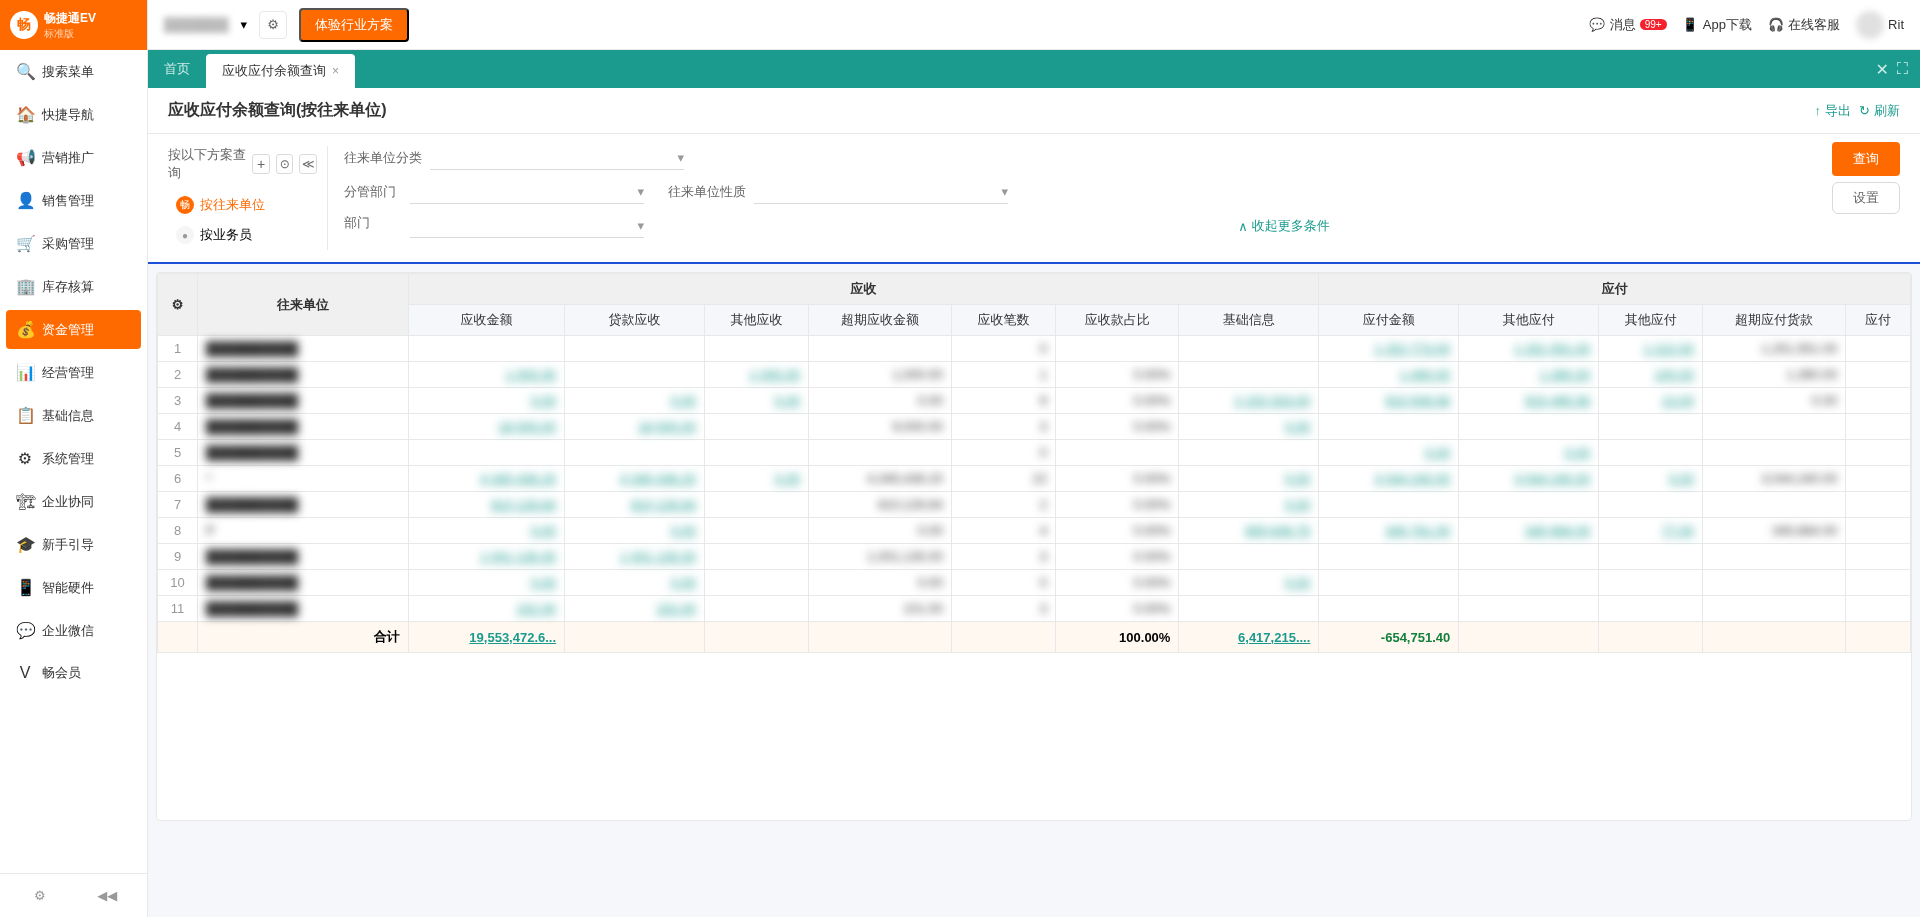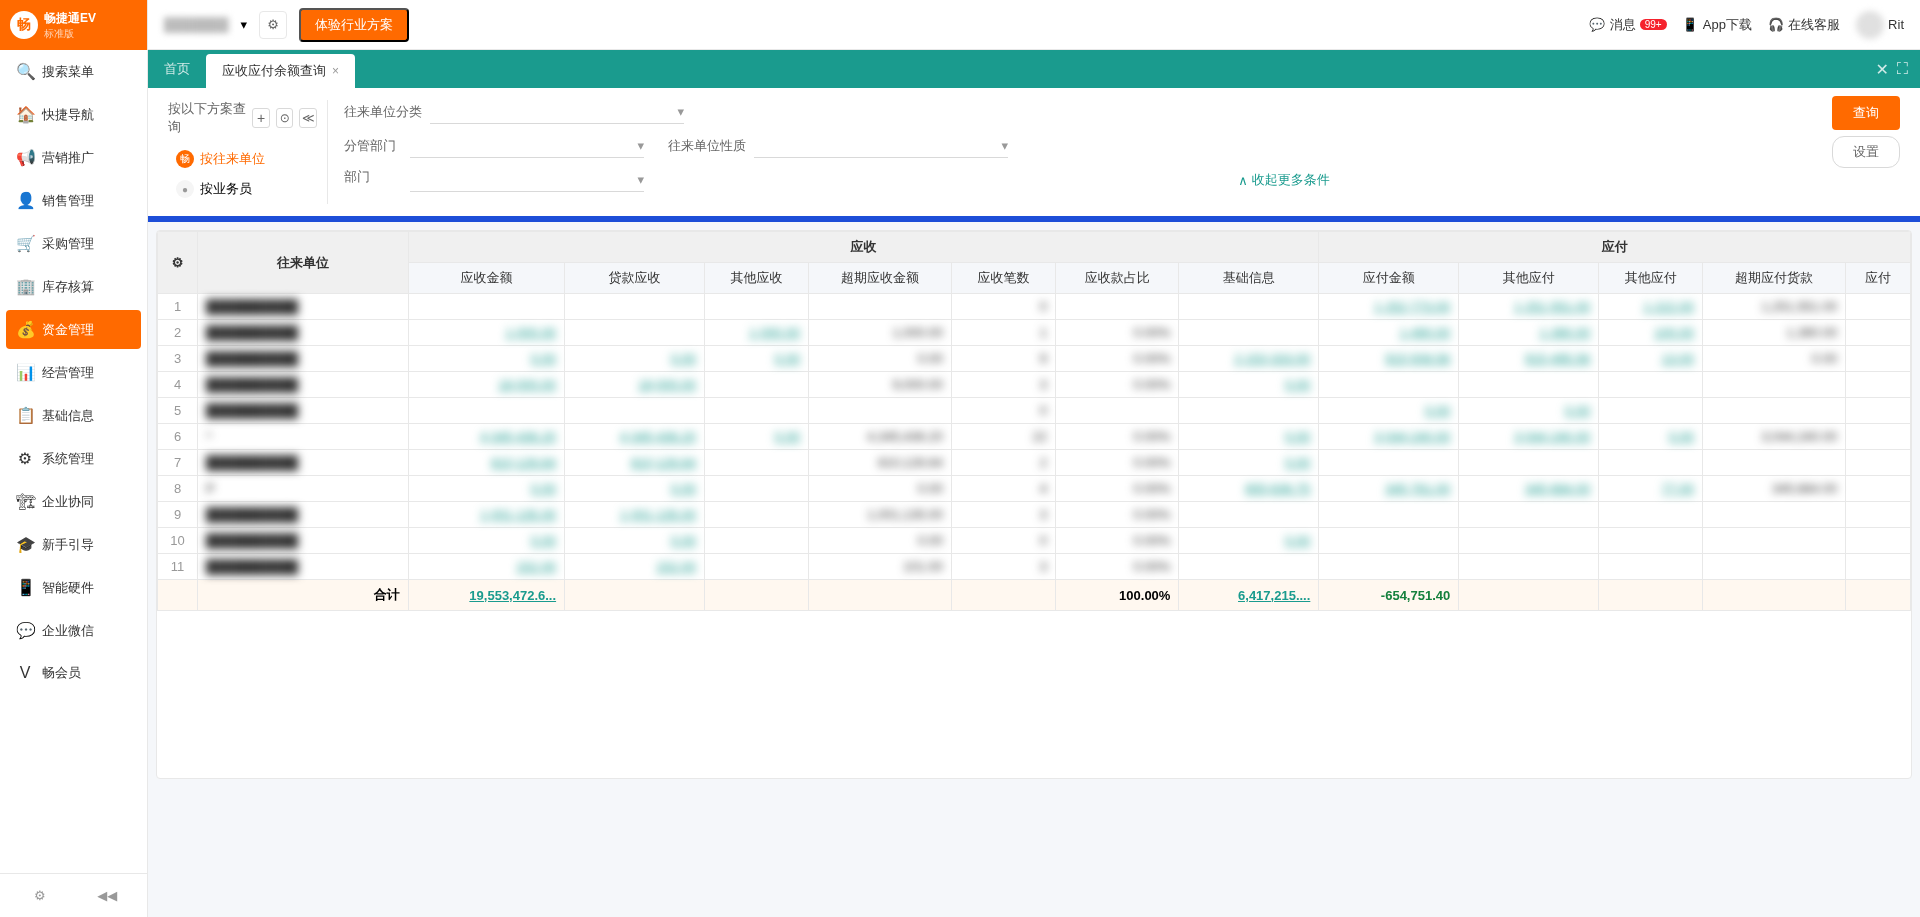--- a/index.html
+++ b/index.html
@@ -60,31 +60,31 @@
     .page-header {
       background: #fff; padding: 12px 20px; display: flex; align-items: center; justify-content: space-between;
       border-bottom: 1px solid #e8e8e8;
     }
     .page-title { font-size: 16px; font-weight: bold; color: #333; }
     .page-actions { display: flex; gap: 8px; }
     .action-btn { display: flex; align-items: center; gap: 4px; color: #1a9b8e; cursor: pointer; font-size: 13px; }
 
     
     .filter-area {
-      background: #fff; padding: 12px 20px; border-bottom: 6px solid #1d4ed8;
+      background: #fff; padding: 12px 20px; border-bottom: 2px solid #1d4ed8;
     }
     .scheme-item { display: flex; align-items: center; gap: 6px; padding: 6px 8px; cursor: pointer; border-radius: 4px; }
     .scheme-item.active { color: #ff6a00; }
     .scheme-item-icon { width: 18px; height: 18px; border-radius: 50%; display: flex; align-items: center; justify-content: center; font-size: 10px; }
     .scheme-item.active .scheme-item-icon { background: #ff6a00; color: #fff; }
     .scheme-item:not(.active) .scheme-item-icon { background: #f5f5f5; color: #999; }
 
     
     .query-btn { background: #ff6a00; color: #fff; border: none; padding: 8px 20px; border-radius: 4px; cursor: pointer; font-size: 13px; }
-    .set-btn { background: #fff; color: #666; border: 1px solid #d9d9d9; padding: 6px 20px; border-radius: 12px; cursor: pointer; font-size: 13px; }
+    .set-btn { background: #fff; color: #666; border: 1px solid #d9d9d9; padding: 6px 20px; border-radius: 6px; cursor: pointer; font-size: 13px; }
 
     
     .table-container {
       margin: 8px; background: #fff; border: 1px solid #e8e8e8; border-radius: 4px;
       overflow: auto; height: calc(100vh - 88px - 280px);
     }
     table { width: 100%; border-collapse: collapse; font-size: 12px; }
     thead tr th {
       background: #f5f7fa; border: 1px solid #e8e8e8; padding: 6px 8px;
       text-align: center; color: #333; font-weight: normal; white-space: nowrap;
@@ -221,20 +221,33 @@
     <span class="tab-close">×</span>
   </div>
   <div class="tab-actions">
     <span class="tab-action-btn">✕</span>
     <span class="tab-action-btn">⛶</span>
   </div>
 </div>
 
 <div class="main">
 
+  <div class="page-header">
+    <div class="page-title">应收应付余额查询(按往来单位)</div>
+    <div class="page-actions">
+      <div class="action-btn">
+        <span>↑</span>
+        <span>导出</span>
+      </div>
+      <div class="action-btn">
+        <span>↻</span>
+        <span>刷新</span>
+      </div>
+    </div>
+  </div>
 
   <div class="filter-area" style="position:relative">
     <div style="display:flex; gap: 0;">
 
       <div style="width:160px; border-right:1px solid #e8e8e8; padding-right:10px;">
         <div style="display:flex;align-items:center;gap:6px;margin-bottom:8px;">
           <span style="color:#666;font-size:13px;">按以下方案查询</span>
           <div style="width:20px;height:20px;border:1px solid #d9d9d9;border-radius:3px;display:flex;align-items:center;justify-content:center;cursor:pointer;color:#666;font-size:14px;">+</div>
           <div style="width:20px;height:20px;border:1px solid #d9d9d9;border-radius:3px;display:flex;align-items:center;justify-content:center;cursor:pointer;color:#666;font-size:12px;">⊙</div>
           <div style="width:20px;height:20px;border:1px solid #d9d9d9;border-radius:3px;display:flex;align-items:center;justify-content:center;cursor:pointer;color:#666;font-size:12px;">≪</div>

